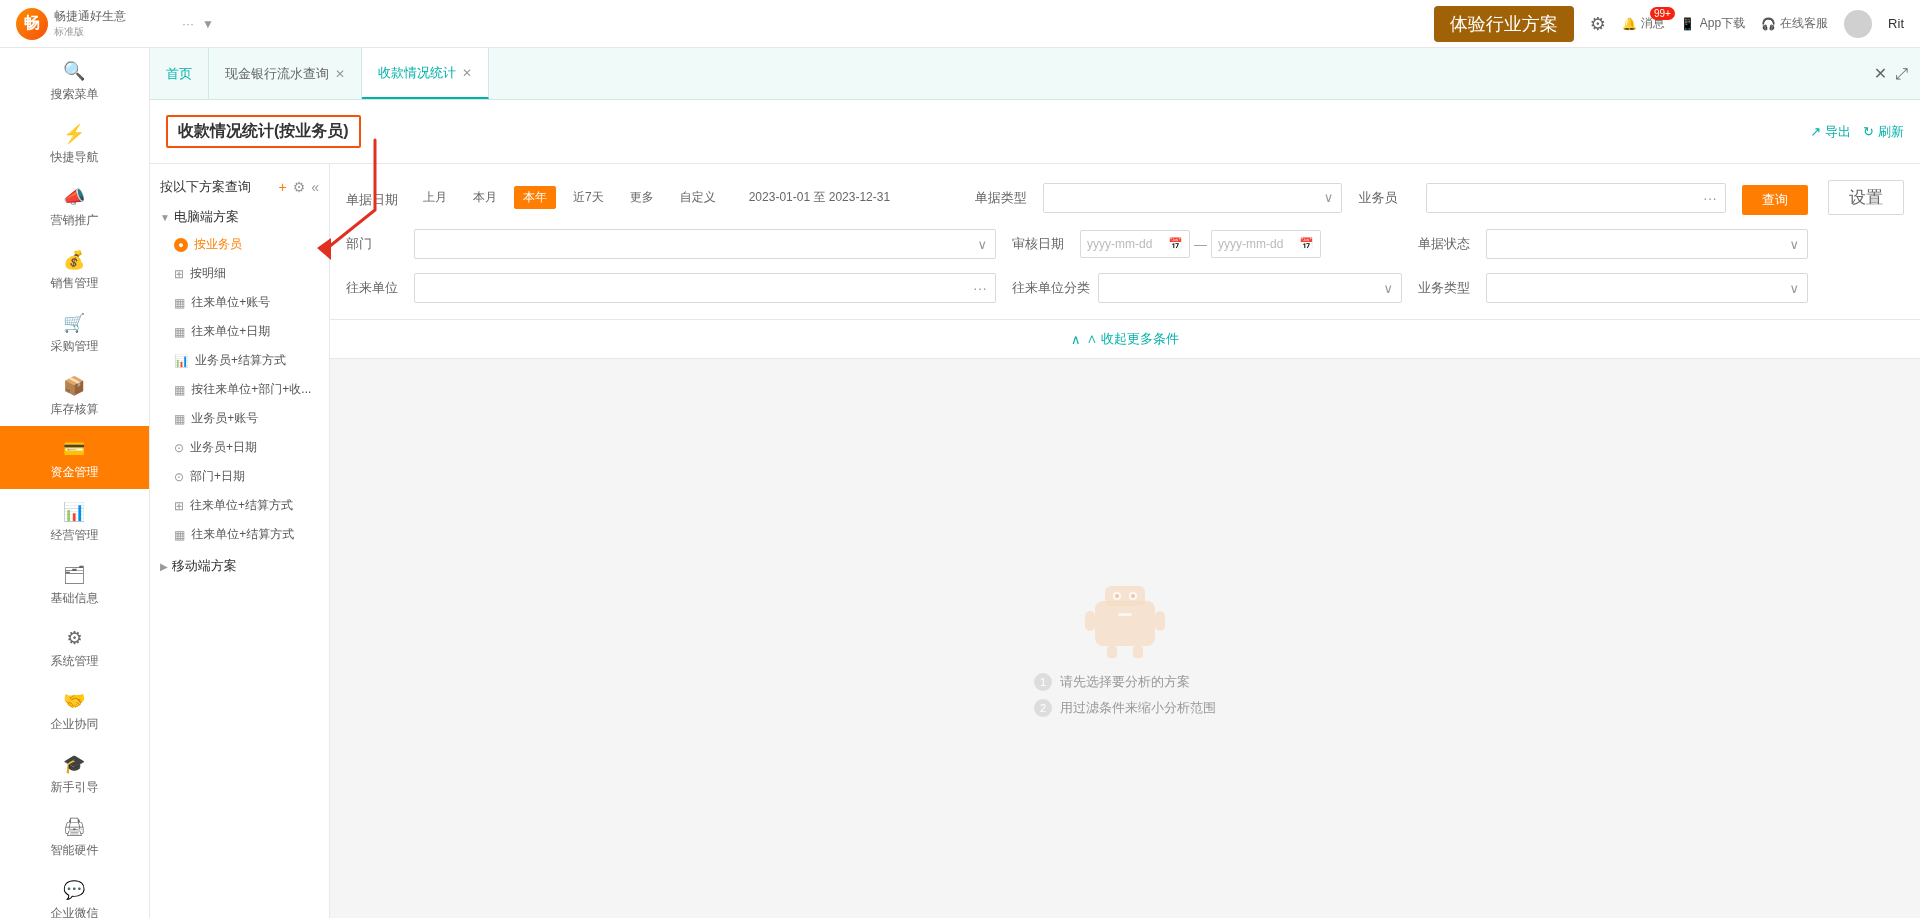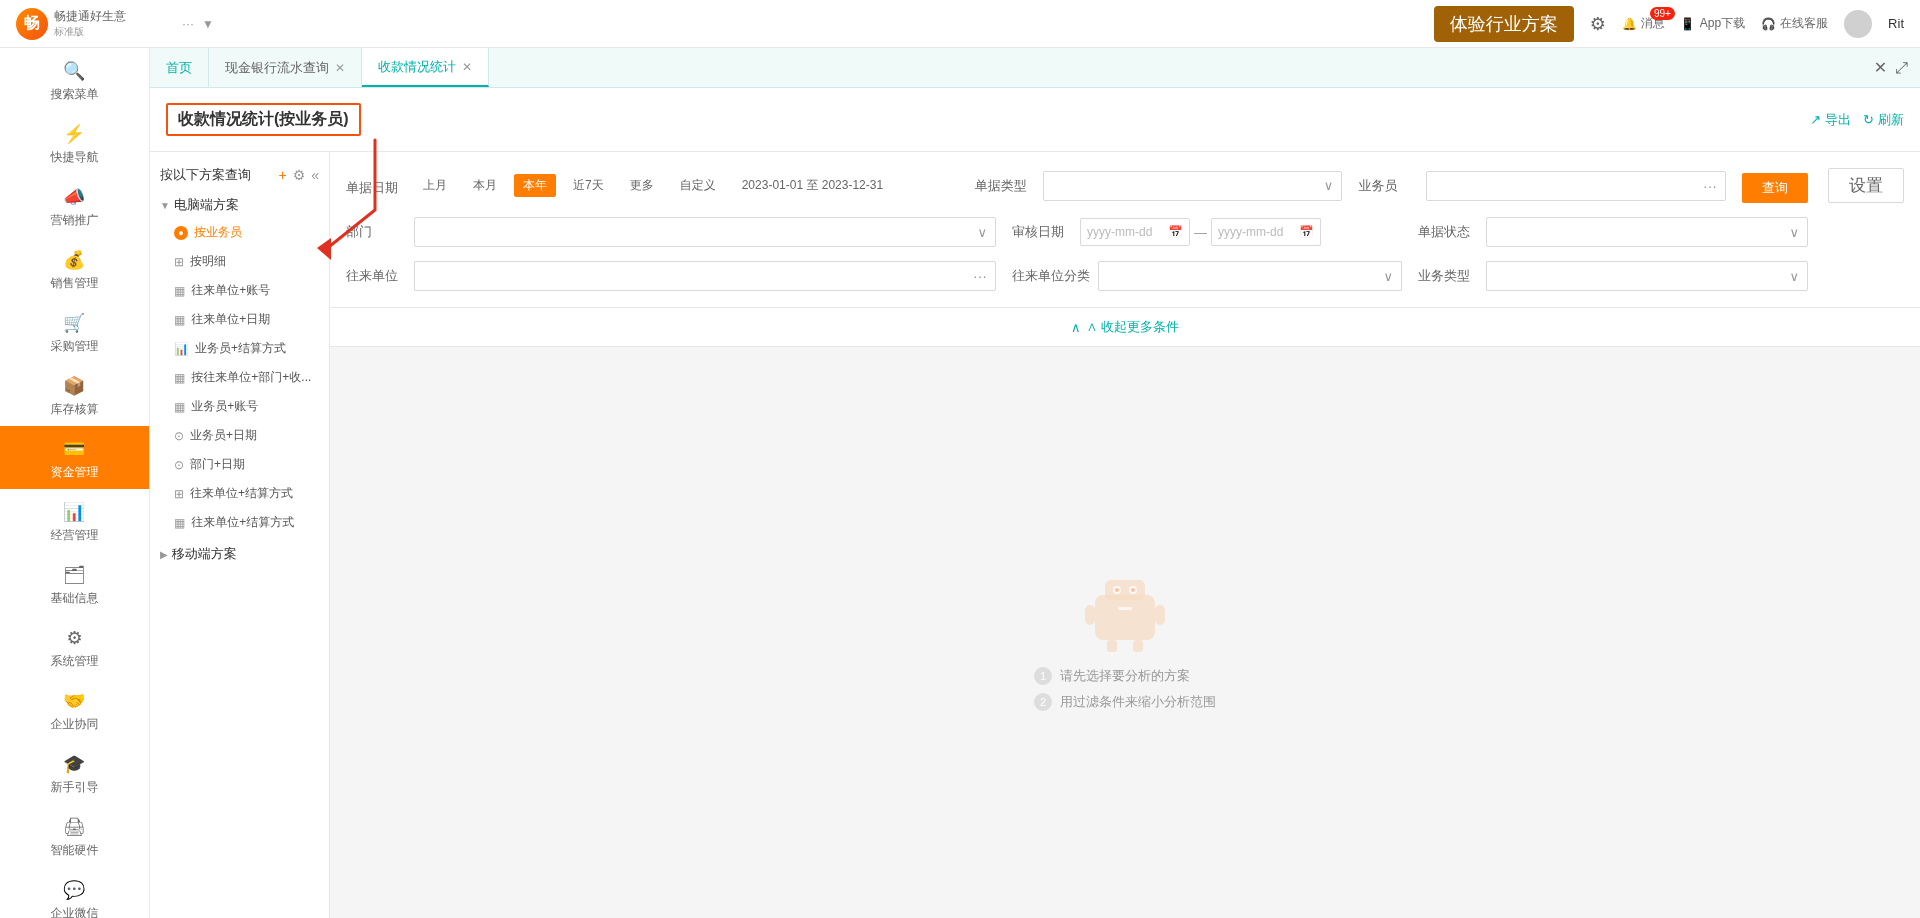--- a/index.html
+++ b/index.html
@@ -99,21 +99,21 @@
       margin-left: 150px;
       flex: 1;
       display: flex;
       flex-direction: column;
       height: calc(918px - 48px);
       overflow: hidden;
     }
 
     
     .tab-bar {
-      height: 40px;
+      height: 52px;
       background: #f0faf9;
       display: flex;
       align-items: stretch;
       border-bottom: 1px solid #d0e8e6;
     }
     .tab-item {
       display: flex;
       align-items: center;
       padding: 0 16px;
       font-size: 13px;
@@ -590,21 +590,21 @@
           <div class="filter-row">
             <div class="filter-field" style="flex:2;align-items:flex-end;">
               <span class="filter-label">单据日期</span>
               <div class="date-filter-row">
                 <button class="date-btn">上月</button>
                 <button class="date-btn">本月</button>
                 <button class="date-btn active">本年</button>
                 <button class="date-btn">近7天</button>
                 <button class="date-btn">更多</button>
                 <button class="date-btn">自定义</button>
-                <span style="color:#666; font-size:12px; margin-left:9px;">2023-01-01 至 2023-12-31</span>
+                <span style="color:#666; font-size:12px; margin-left:16px;">2023-01-01 至 2023-12-31</span>
               </div>
             </div>
             <div class="filter-field" style="flex:1.2;">
               <span class="filter-label">单据类型</span>
               <div class="filter-select">
                 <span></span>
                 <span class="chevron">∨</span>
               </div>
             </div>
             <div class="filter-field" style="flex:1.2;">

